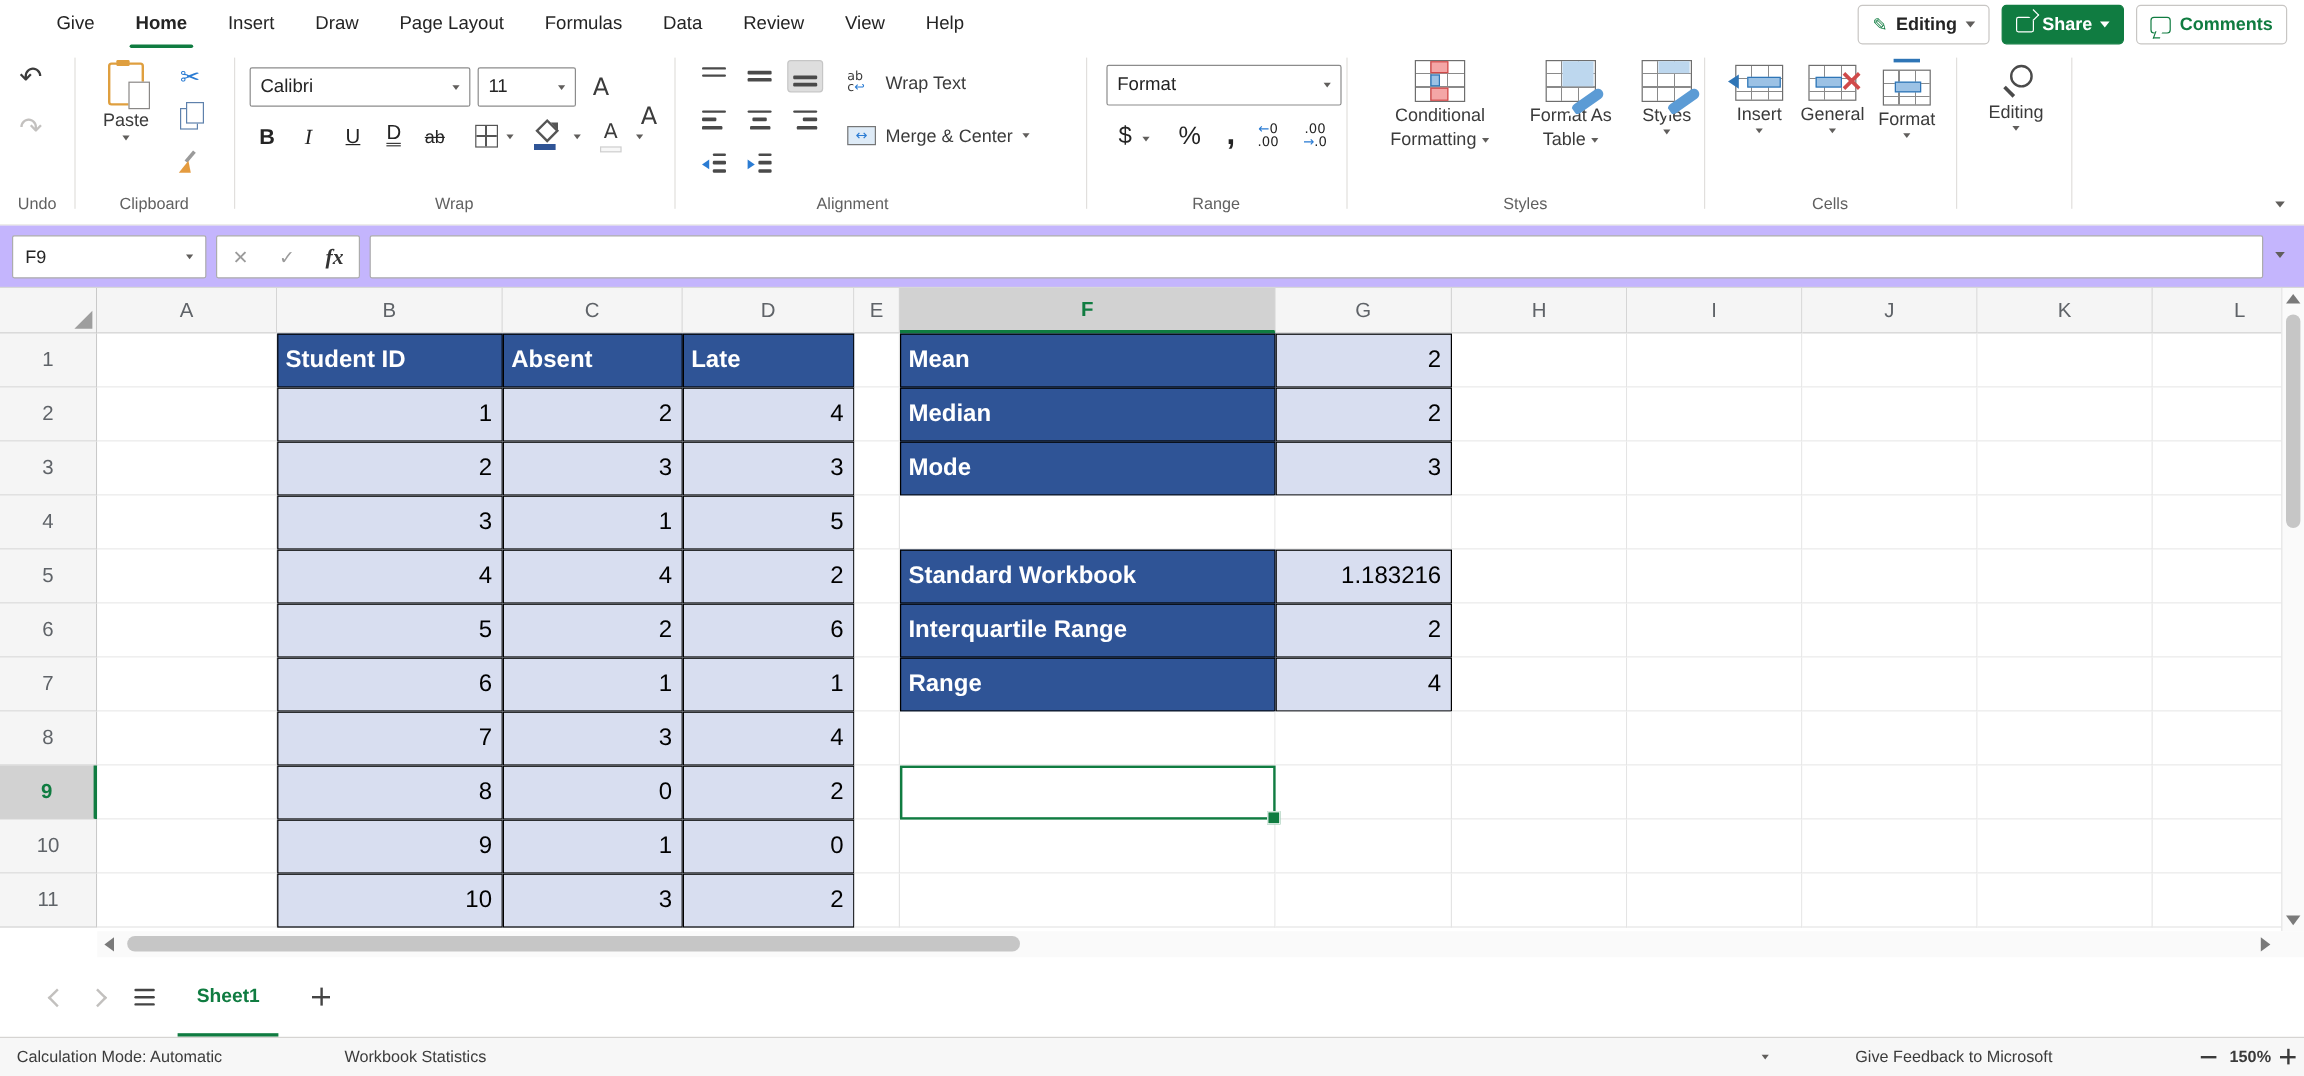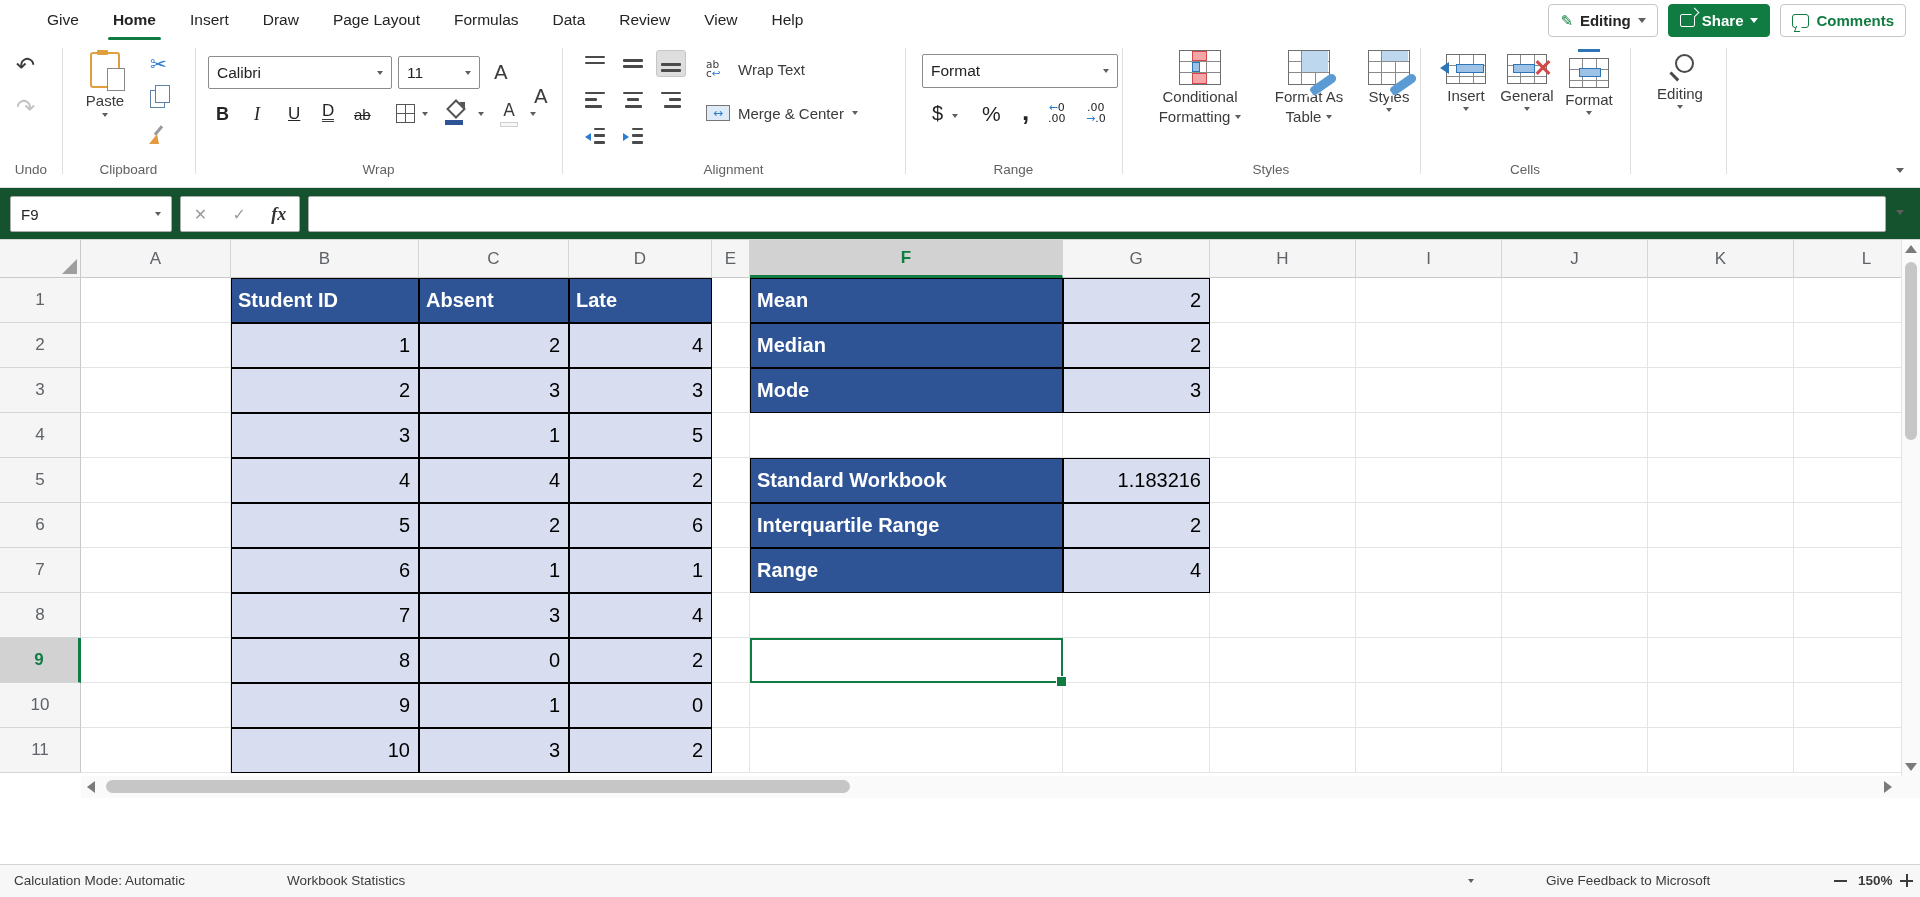--- a/index.html
+++ b/index.html
@@ -95,21 +95,21 @@
   .brush::after{content:"";position:absolute;left:-6px;top:2px;width:0;height:0;border-top:3px solid transparent;border-bottom:3px solid transparent;border-right:7px solid #fff;}
   .bigbtn{position:absolute;display:flex;flex-direction:column;align-items:center;gap:3px;color:#3B3B3B;font-size:15px;text-align:center;}
   .line2{display:flex;align-items:center;gap:5px;white-space:nowrap;}
   .mag-ico{position:relative;width:26px;height:30px;display:inline-block;}
   .mag-ico::before{content:"";position:absolute;left:8px;top:2px;width:15px;height:15px;border:2.5px solid #4A4A4A;border-radius:50%;}
   .mag-ico::after{content:"";position:absolute;left:2px;bottom:5px;width:11px;height:2.5px;background:#4A4A4A;transform:rotate(45deg);}
   .fontsz{position:relative;font-size:20px;color:#3B3B3B;}
   .gl-A::before{content:"A";}
 
   
-  #formula-row{position:absolute;left:0;top:188px;width:1920px;height:52px;background:#14532d;border-bottom:1px solid #D8D8D8;box-sizing:border-box;}
+  #formula-row{position:absolute;left:0;top:188px;width:1920px;height:52px;background:#c4b5fd;border-bottom:1px solid #D8D8D8;box-sizing:border-box;}
   .fbox{position:absolute;top:8px;height:36px;background:#fff;border:1px solid #ACACAC;border-radius:2px;box-sizing:border-box;display:flex;align-items:center;}
   .gl-x{color:#9B9B9B;font-size:16px;}
   .gl-x::before{content:"✕";}
   .gl-check{color:#9B9B9B;font-size:16px;}
   .gl-check::before{content:"✓";}
   .fx{font-family:"Liberation Serif",serif;font-style:italic;font-weight:700;font-size:18px;color:#333;}
 
   
   #grid{position:absolute;left:0;top:240px;width:1920px;height:558px;background:#fff;overflow:hidden;}
   .col-h,.row-h,.corner{position:absolute;background:#F5F5F5;box-sizing:border-box;color:#5F6368;font-size:17px;display:flex;align-items:center;justify-content:center;}
@@ -305,21 +305,21 @@
         </span>
       <span class="rlab">Wrap Text</span>
     </div>
     <div class="wm" style="left:706px;top:58px">
       <span class="mrg-ico glyph">
           <span class="gl-harr"></span>
         </span>
       <span class="rlab">Merge &amp; Center</span>
       <span class="chev sm"></span>
     </div>
-    <div class="grp-label" style="left:562px;width:343px">Alignment</div>
+    <div class="grp-label" style="left:539px;width:343px">Alignment</div>
     <div class="vsep" style="left:905px"></div>
 
     <div class="combo" style="left:922px;top:14px;width:196px;height:34px">
       <span>Format</span>
         <span class="chev sm"></span>
     </div>
     <div class="num-sym" style="left:932px;top:62px;font-size:20px">$</div>
     <div class="abs chev sm" style="left:952px;top:74px"></div>
     <div class="num-sym" style="left:982px;top:62px;font-size:21px">%</div>
     <div class="num-sym" style="left:1022px;top:56px;font-size:26px;font-weight:700">,</div>
@@ -594,20 +594,31 @@
       <div id="vthumb"></div>
       <span class="tri dn" style="left:3px;bottom:5px"></span>
     </div>
     <div id="hscroll">
       <span class="tri lf" style="left:6px;top:5px"></span>
       <div id="hthumb"></div>
       <span class="tri rt" style="right:28px;top:5px"></span>
     </div>
   </div>
 
+  <div id="tabbar">
+    <span class="nav-chev left" style="left:42px"></span>
+    <span class="nav-chev right" style="left:76px"></span>
+    <span class="ham">
+        <span></span>
+        <span></span>
+        <span></span>
+      </span>
+    <div id="sheet-tab">Sheet1</div>
+    <span class="plus-ico"></span>
+  </div>
 
   <div id="statusbar">
     <span class="sitem" style="left:14px">Calculation Mode: Automatic</span>
     <span class="sitem" style="left:287px">Workbook Statistics</span>
     <span class="abs chev sm" style="left:1468px;top:14px"></span>
     <span class="sitem" style="left:1546px">Give Feedback to Microsoft</span>
     <span class="zminus"></span>
     <span class="sitem" style="left:1858px;font-weight:600">150%</span>
     <span class="zplus"></span>
   </div>

